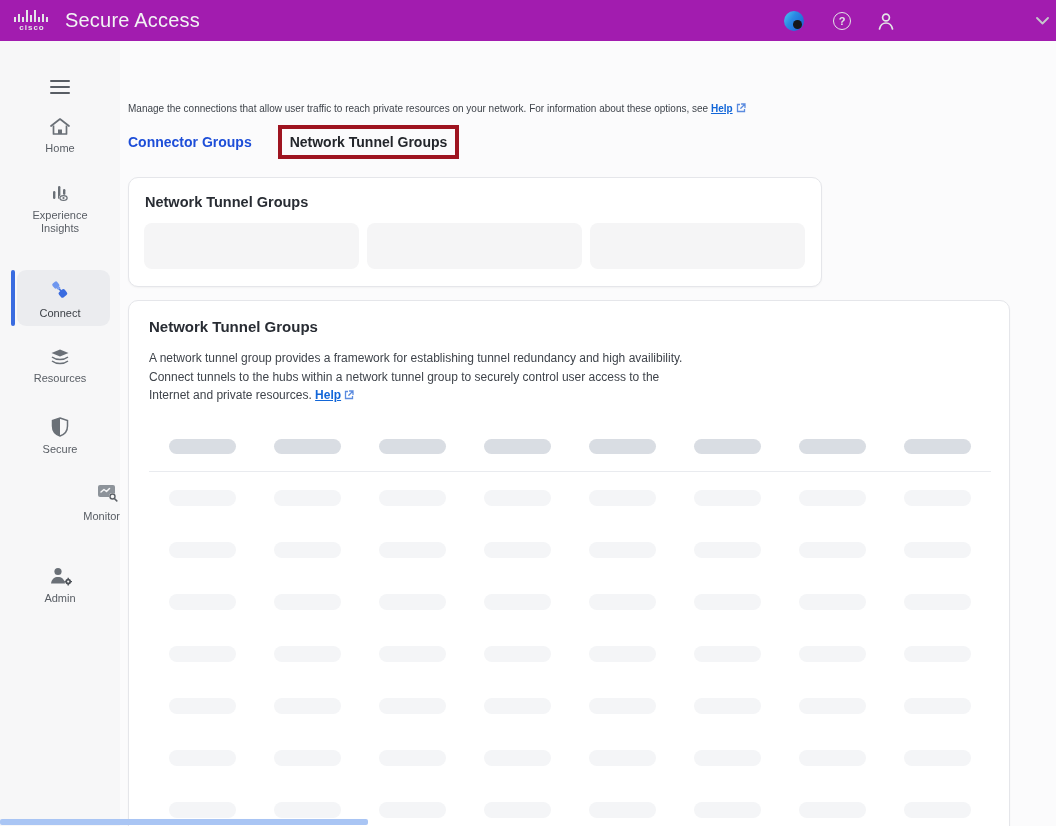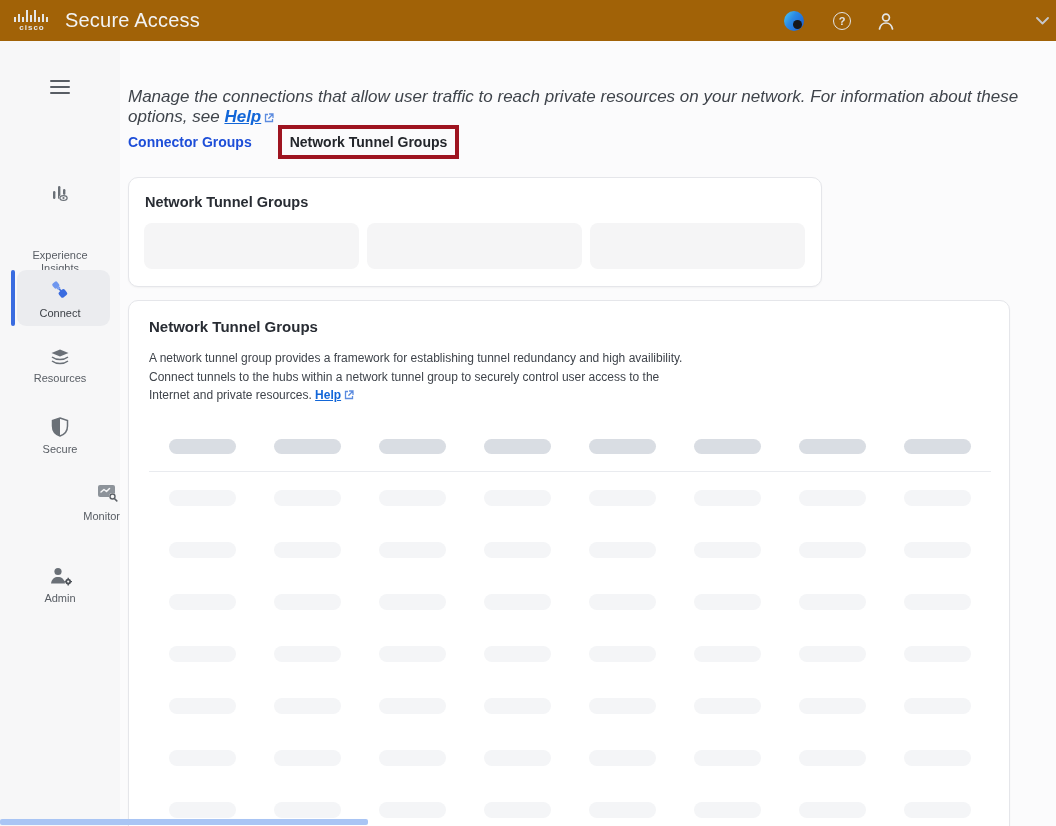--- a/index.html
+++ b/index.html
@@ -1,21 +1,21 @@
 <!DOCTYPE html>
 <html><head>
 <meta charset="utf-8">
 <style>
   * { margin:0; padding:0; box-sizing:border-box; }
   html,body { width:1056px; height:826px; overflow:hidden;
     font-family:"Liberation Sans", sans-serif; background:#fbfbfc; }
 
   
   .topbar { position:absolute; left:0; top:0; width:1056px; height:41px;
-    background:#a16207; display:flex; align-items:center; z-index:20; }
+    background:#a21caf; display:flex; align-items:center; z-index:20; }
   .cisco-logo { margin-left:14px; display:flex; flex-direction:column; align-items:center; }
   .cisco-logo .word { color:#e4e6e8; font-size:8px; font-weight:700; letter-spacing:1px; margin-top:1px; }
   .app-title { color:#f2f3f4; font-size:20px; font-weight:500; margin-left:15px; letter-spacing:.2px; }
   .tb-ico { position:absolute; top:0; height:41px; display:flex; align-items:center; justify-content:center; width:28px; cursor:pointer; }
   .ai-orb { width:20px; height:20px; border-radius:50%;
     background:linear-gradient(125deg,#4ac8f2 2%,#2b8ae4 40%,#1b5ed2 95%); position:relative; }
   .ai-orb::after { content:""; position:absolute; left:9px; top:9px; width:9px; height:9px;
     border-radius:50%; background:#16171b; }
   .help-orb { width:18px; height:18px; border-radius:50%; border:1.6px solid #e3e5e7;
     color:#e3e5e7; font-size:11px; font-weight:700; display:flex; align-items:center; justify-content:center; }
@@ -30,21 +30,21 @@
   .hamburger span { display:block; width:20px; height:2px; background:#585d64; border-radius:1px; }
   .connect-bg { position:absolute; left:17px; top:229px; width:93px; height:56px;
     background:#ebecef; border-radius:9px; }
   .connect-bar { position:absolute; left:11px; top:229px; width:4px; height:56px;
     background:#3a6ce0; border-radius:3px; }
   .nav-item.active .nav-label { color:#3c4046; }
 
   
   .main { position:absolute; left:120px; top:41px; width:936px; height:785px; background:#fbfbfc; }
   .page-title { position:absolute; left:8px; top:22px; font-size:22px; font-weight:700; color:#23272e; letter-spacing:.2px; }
-  .page-sub { position:absolute; left:8px; top:46px; font-size:17px; color:#3f444b;font-style:italic; }
+  .page-sub { position:absolute; left:8px; top:62px; font-size:10px; color:#3f444b; }
   a.hlink { color:#1266d8; font-weight:700; text-decoration:underline; cursor:pointer; }
   .ext-ico { display:inline-block; margin-left:3px; vertical-align:-1px; }
 
   .tabs { position:absolute; left:8px; top:84px; height:34px; display:flex; align-items:center; }
   .tab { font-size:14px; font-weight:700; color:#1d4ed8; cursor:pointer; }
   .tab-box { margin-left:26px; border:4px solid #9e1420; padding:4px 8px; }
   .tab.active { color:#23262b; }
 
   .card { position:absolute; background:#ffffff; border:1px solid #e5e6ea; border-radius:10px;
     box-shadow:0 1px 2px rgba(20,20,30,.04); }
@@ -113,22 +113,32 @@
   </div>
 </div>
 
 <div class="sidebar">
   <div class="hamburger">
     <span></span>
       <span></span>
       <span></span>
   </div>
 
-
-  <div class="nav-item" style="top:142px;gap:40px;">
+  <div class="nav-item" style="top:76px;">
+    <span>
+      <svg width="22" height="19" viewBox="0 0 22 19" fill="none" stroke="#6a7077" stroke-width="1.7">
+        <path d="M2 9 L11 2 L20 9" stroke-linecap="round" stroke-linejoin="round"></path>
+        <path d="M4.5 8.5 V17 H17.5 V8.5" stroke-linejoin="round"></path>
+        <path d="M9 17 V12.5 H13 V17" fill="#6a7077" stroke="none"></path>
+      </svg>
+    </span>
+    <span class="nav-label">Home</span>
+  </div>
+
+  <div class="nav-item" style="top:142px;">
     <span>
       <svg width="22" height="20" viewBox="0 0 22 20">
         <g fill="#6a7077">
           <rect x="4" y="8" width="2.4" height="8" rx="1.2"></rect>
           <rect x="9" y="3" width="2.4" height="13" rx="1.2"></rect>
           <rect x="14" y="6" width="2.4" height="6" rx="1.2"></rect>
         </g>
         <g>
           <ellipse cx="14.5" cy="15" rx="4.6" ry="3.2" fill="#f7f7f8"></ellipse>
           <ellipse cx="14.5" cy="15" rx="3.6" ry="2.4" fill="none" stroke="#6a7077" stroke-width="1.3"></ellipse>

